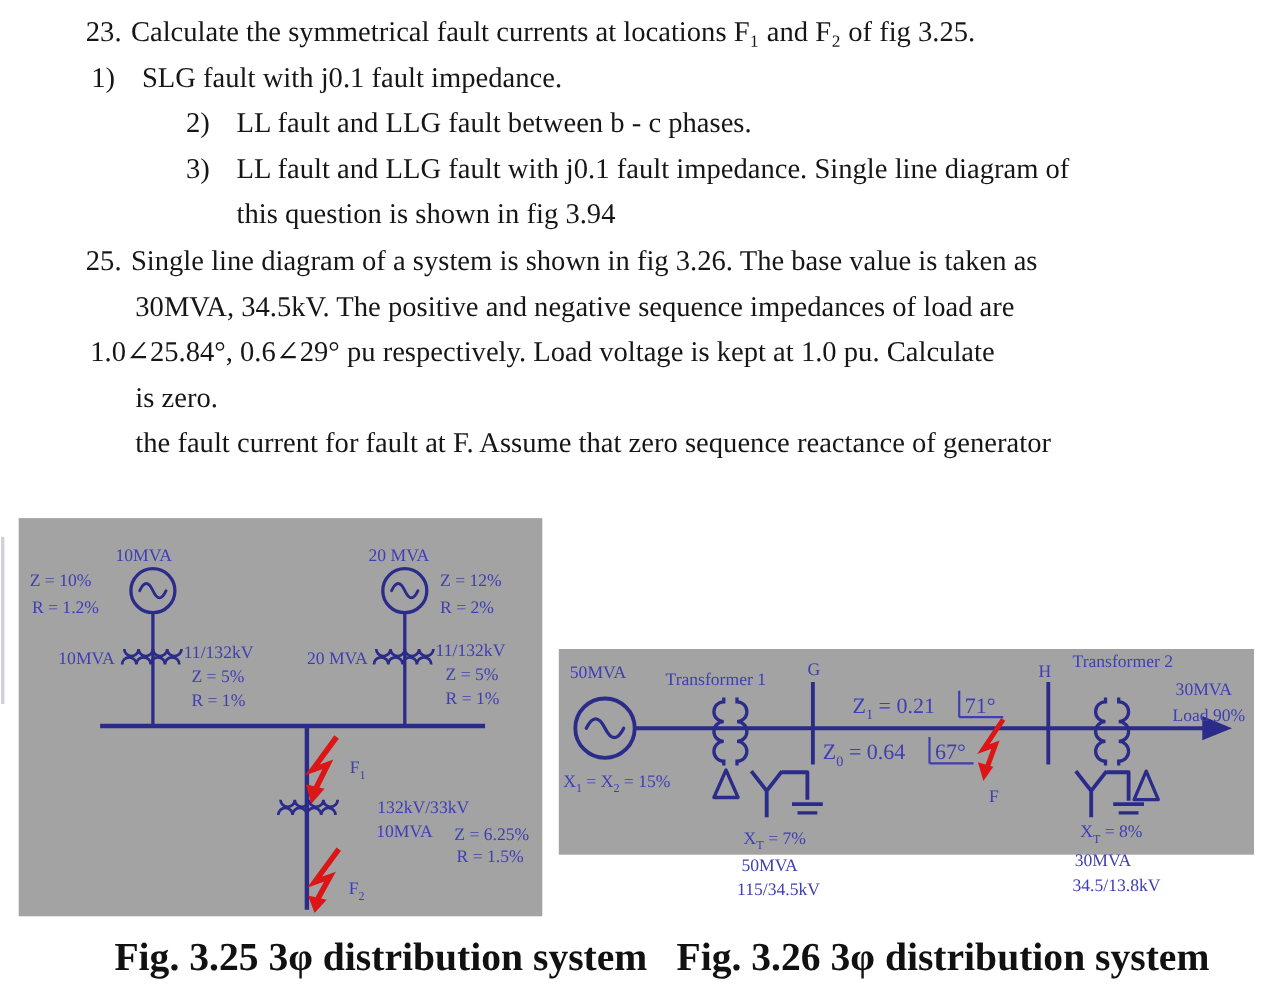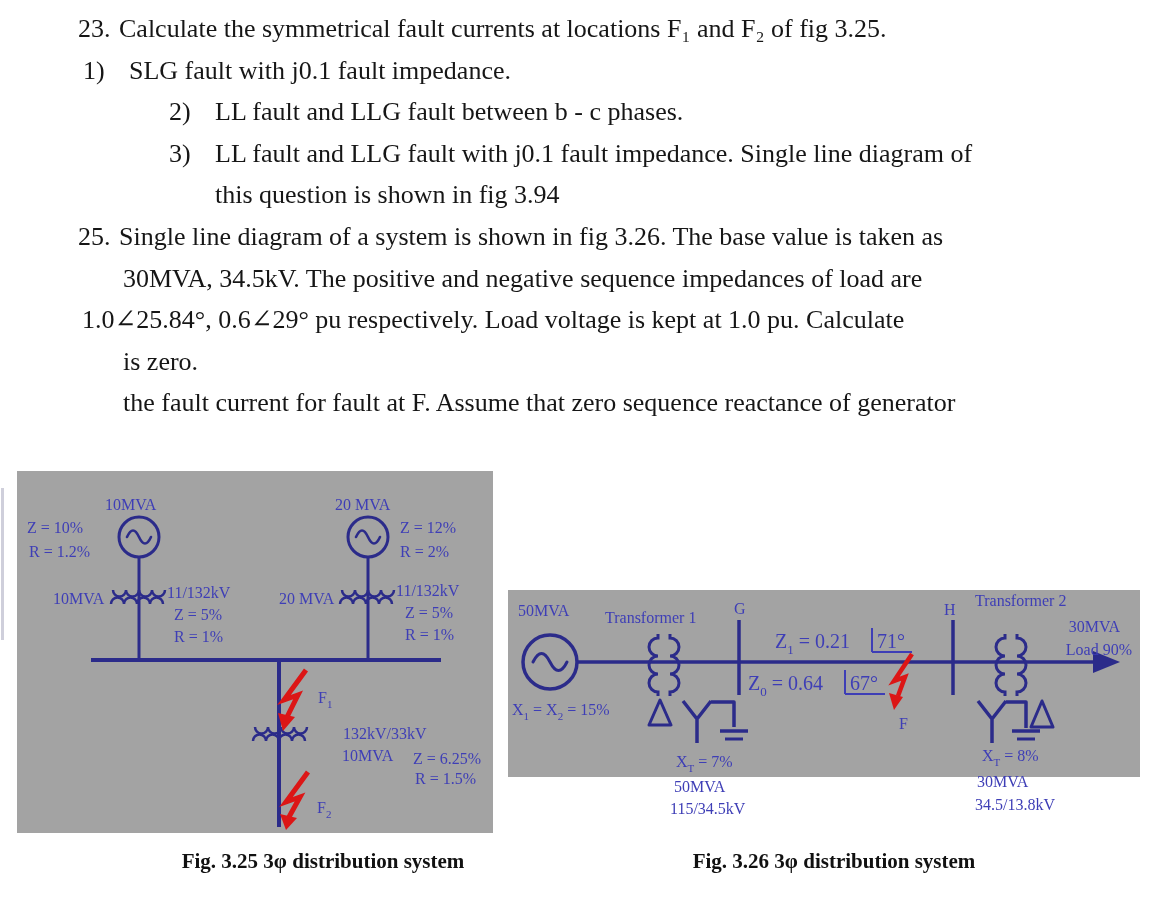--- a/index.html
+++ b/index.html
@@ -6,21 +6,21 @@
   body{width:1162px;height:904px;background:#ffffff;overflow:hidden;
        font-family:"Liberation Serif","DejaVu Serif","DejaVu Sans",serif;}
   .doc{position:relative;width:1162px;height:904px;}
   .textblock{position:absolute;left:16px;top:0;width:1162px;padding-top:8px;
              font-size:26px;color:#161616;}
   .ln{line-height:41.6px;white-space:nowrap;}
   .qnum{display:inline-block;min-width:41px;}
   .inum{display:inline-block;min-width:46px;}
   .panel{position:absolute;background:#a3a3a3;}
   .panel svg{display:block;}
-  .caption{position:absolute;top:849px;font-size:21px;font-weight:bold;
+  .caption{position:absolute;top:849px;font-size:36px;font-weight:bold;
            color:#111;text-align:center;white-space:nowrap;}
   .figtext{font-family:"Liberation Serif","DejaVu Serif","DejaVu Sans",serif;}
   .artifact{position:absolute;left:1px;top:488px;width:3px;height:152px;background:#cfcfdb;}
 </style>
 </head>
 <body>
 
 <div class="doc">
 
   <div class="textblock">

